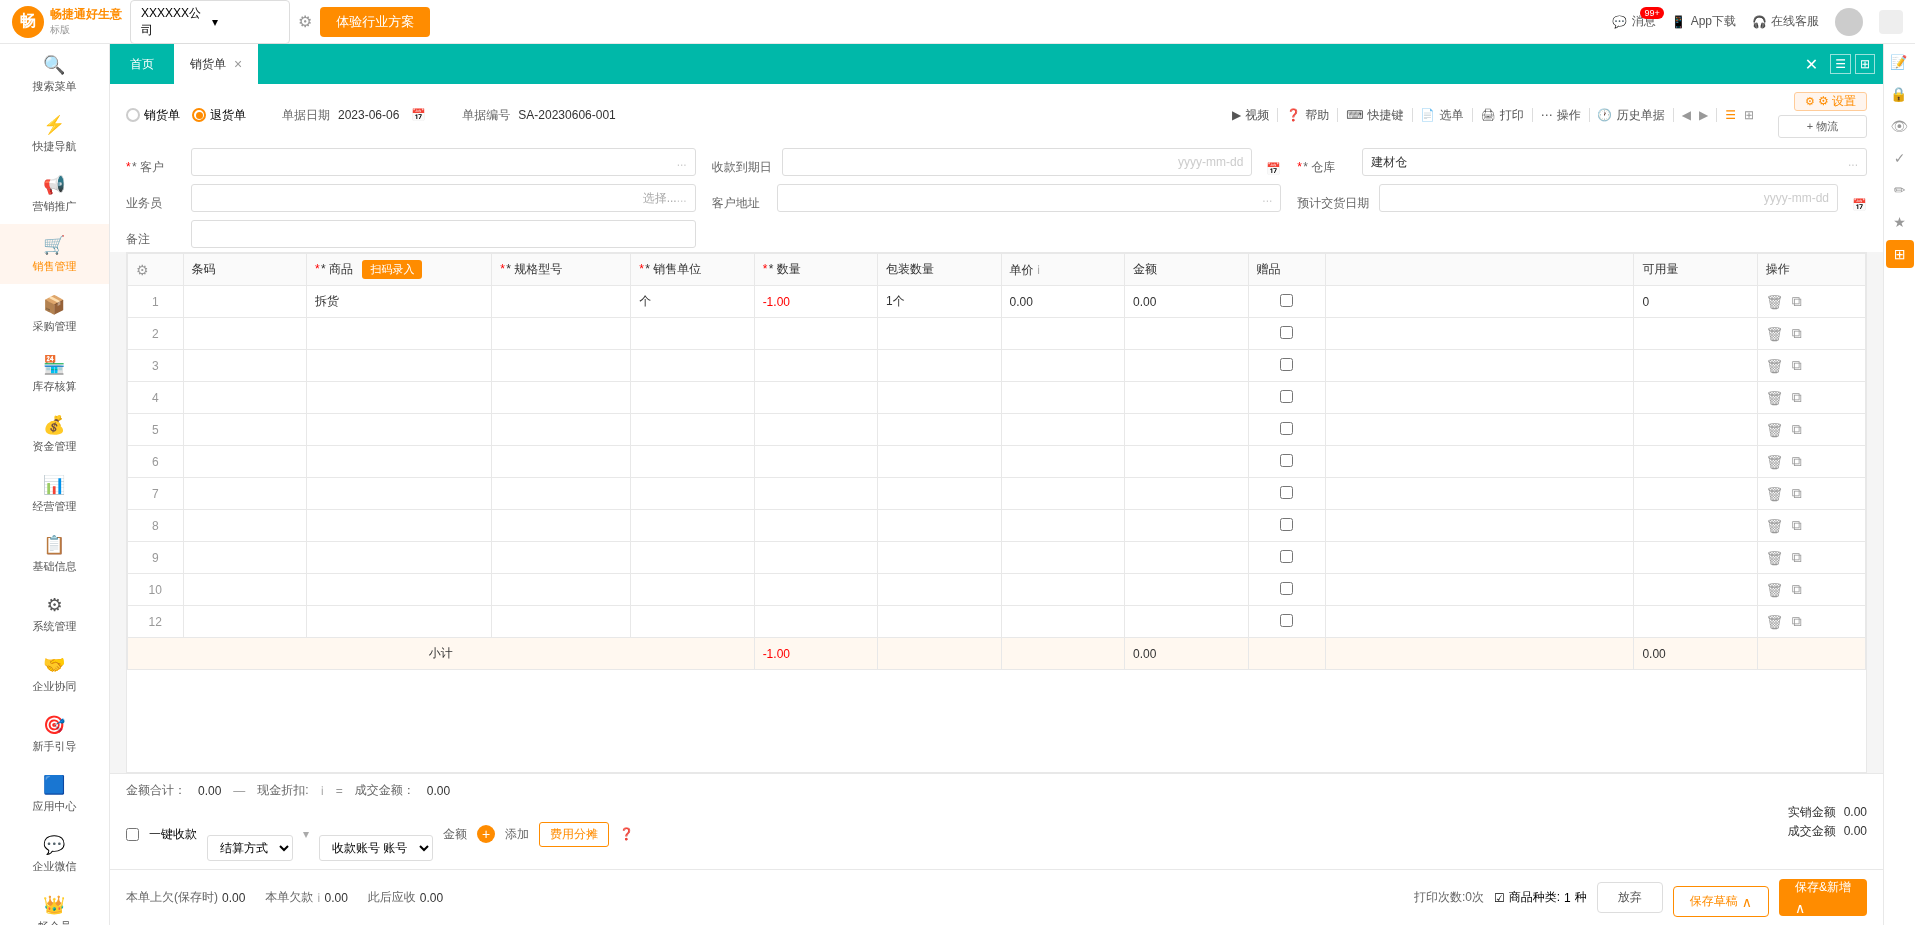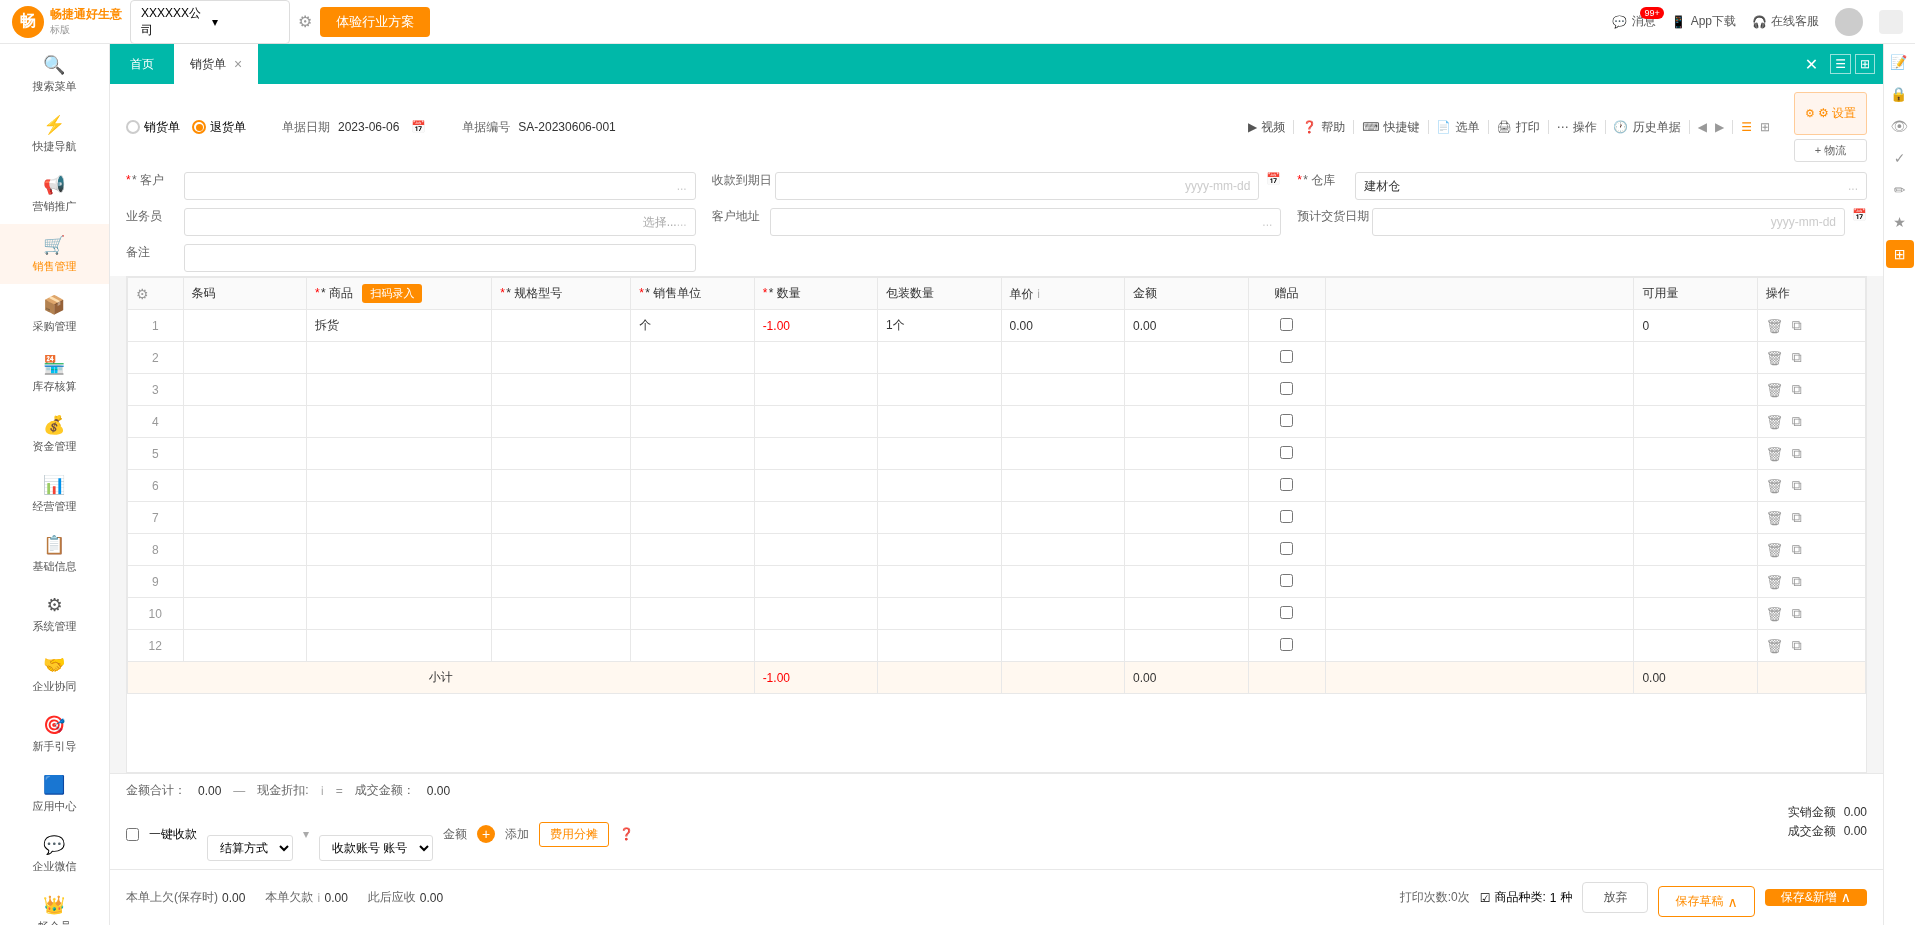--- a/index.html
+++ b/index.html
@@ -128,21 +128,21 @@
     .toolbar-btn {
       display: flex; align-items: center; gap: 4px;
       color: #555; cursor: pointer; font-size: 12px;
     }
 
     .form-grid {
       display: grid; grid-template-columns: 1fr 1fr 1fr;
       gap: 8px 16px;
     }
     .form-row {
-      display: flex; align-items: flex-start; gap: 3px;
+      display: flex; align-items: flex-end; gap: 10px;
     }
     .form-label {
       color: #666; white-space: nowrap; min-width: 55px;
     }
     .form-input {
       flex: 1; border: 1px solid #ddd; border-radius: 3px;
       padding: 4px 8px; color: #333; background: #fff;
       height: 28px;
     }
     .form-input-dots {
@@ -185,21 +185,21 @@
     }
     .col-no { width: 36px; }
     .col-barcode { width: 80px; }
     .col-goods { width: 120px; }
     .col-spec { width: 90px; }
     .col-unit { width: 80px; }
     .col-qty { width: 80px; }
     .col-pkgqty { width: 80px; }
     .col-price { width: 80px; }
     .col-amount { width: 80px; }
-    .col-gift { width: 50px; text-align: center; }
+    .col-gift { width: 50px; }
     .col-desc { width: 200px; }
     .col-avail { width: 80px; }
     .col-action { width: 70px; }
     .action-icons { display: flex; gap: 8px; align-items: center; }
     .icon-btn { cursor: pointer; color: #999; font-size: 14px; }
     .settings-icon-th { font-size: 14px; color: #999; cursor: pointer; }
 
     
     .bottom-area {
       background: #fff;
@@ -244,41 +244,41 @@
       padding: 6px 20px; cursor: pointer; color: #555; background: #fff;
     }
     .btn-draft {
       border: 1px solid #ff8c00; border-radius: 4px;
       padding: 6px 16px; cursor: pointer; color: #ff8c00; background: #fff;
       display: flex; align-items: center; gap: 4px;
     }
     .btn-save-new {
       background: #ff8c00; color: #fff; border: none; border-radius: 4px;
       padding: 0 16px; cursor: pointer;
-      display: flex; align-items: flex-start; gap: 4px;
+      display: flex; align-items: flex-start; gap: 4px; flex-direction: column;
     }
     .btn-arrow { font-size: 14px; }
 
     
     .right-panel {
       width: 32px;
       background: #fff;
       border-left: 1px solid #e8e8e8;
       display: flex; flex-direction: column; align-items: center;
       padding: 4px 0; gap: 4px;
     }
     .right-panel-btn {
       width: 28px; height: 28px;
       display: flex; align-items: center; justify-content: center;
       cursor: pointer; color: #999; font-size: 14px; border-radius: 4px;
     }
     .right-panel-btn.active { background: #ff8c00; color: #fff; }
     .action-btn-orange {
       background: #fff5ee; color: #ff8c00; border: 1px solid #ffcc99;
-      border-radius: 3px; padding: 12px 10px; cursor: pointer; font-size: 11px;
+      border-radius: 3px; padding: 0 10px; cursor: pointer; font-size: 11px; margin-left: 16px;
     }
     .action-btn-blue {
       background: #fff; color: #666; border: 1px solid #ddd;
       border-radius: 3px; padding: 3px 10px; cursor: pointer; font-size: 11px;
     }
 
     .real-sale-area {
       text-align: right; color: #333; font-size: 12px;
     }
     .real-sale-area div { display: flex; align-items: center; justify-content: flex-end; gap: 8px; padding: 1px 0; }

